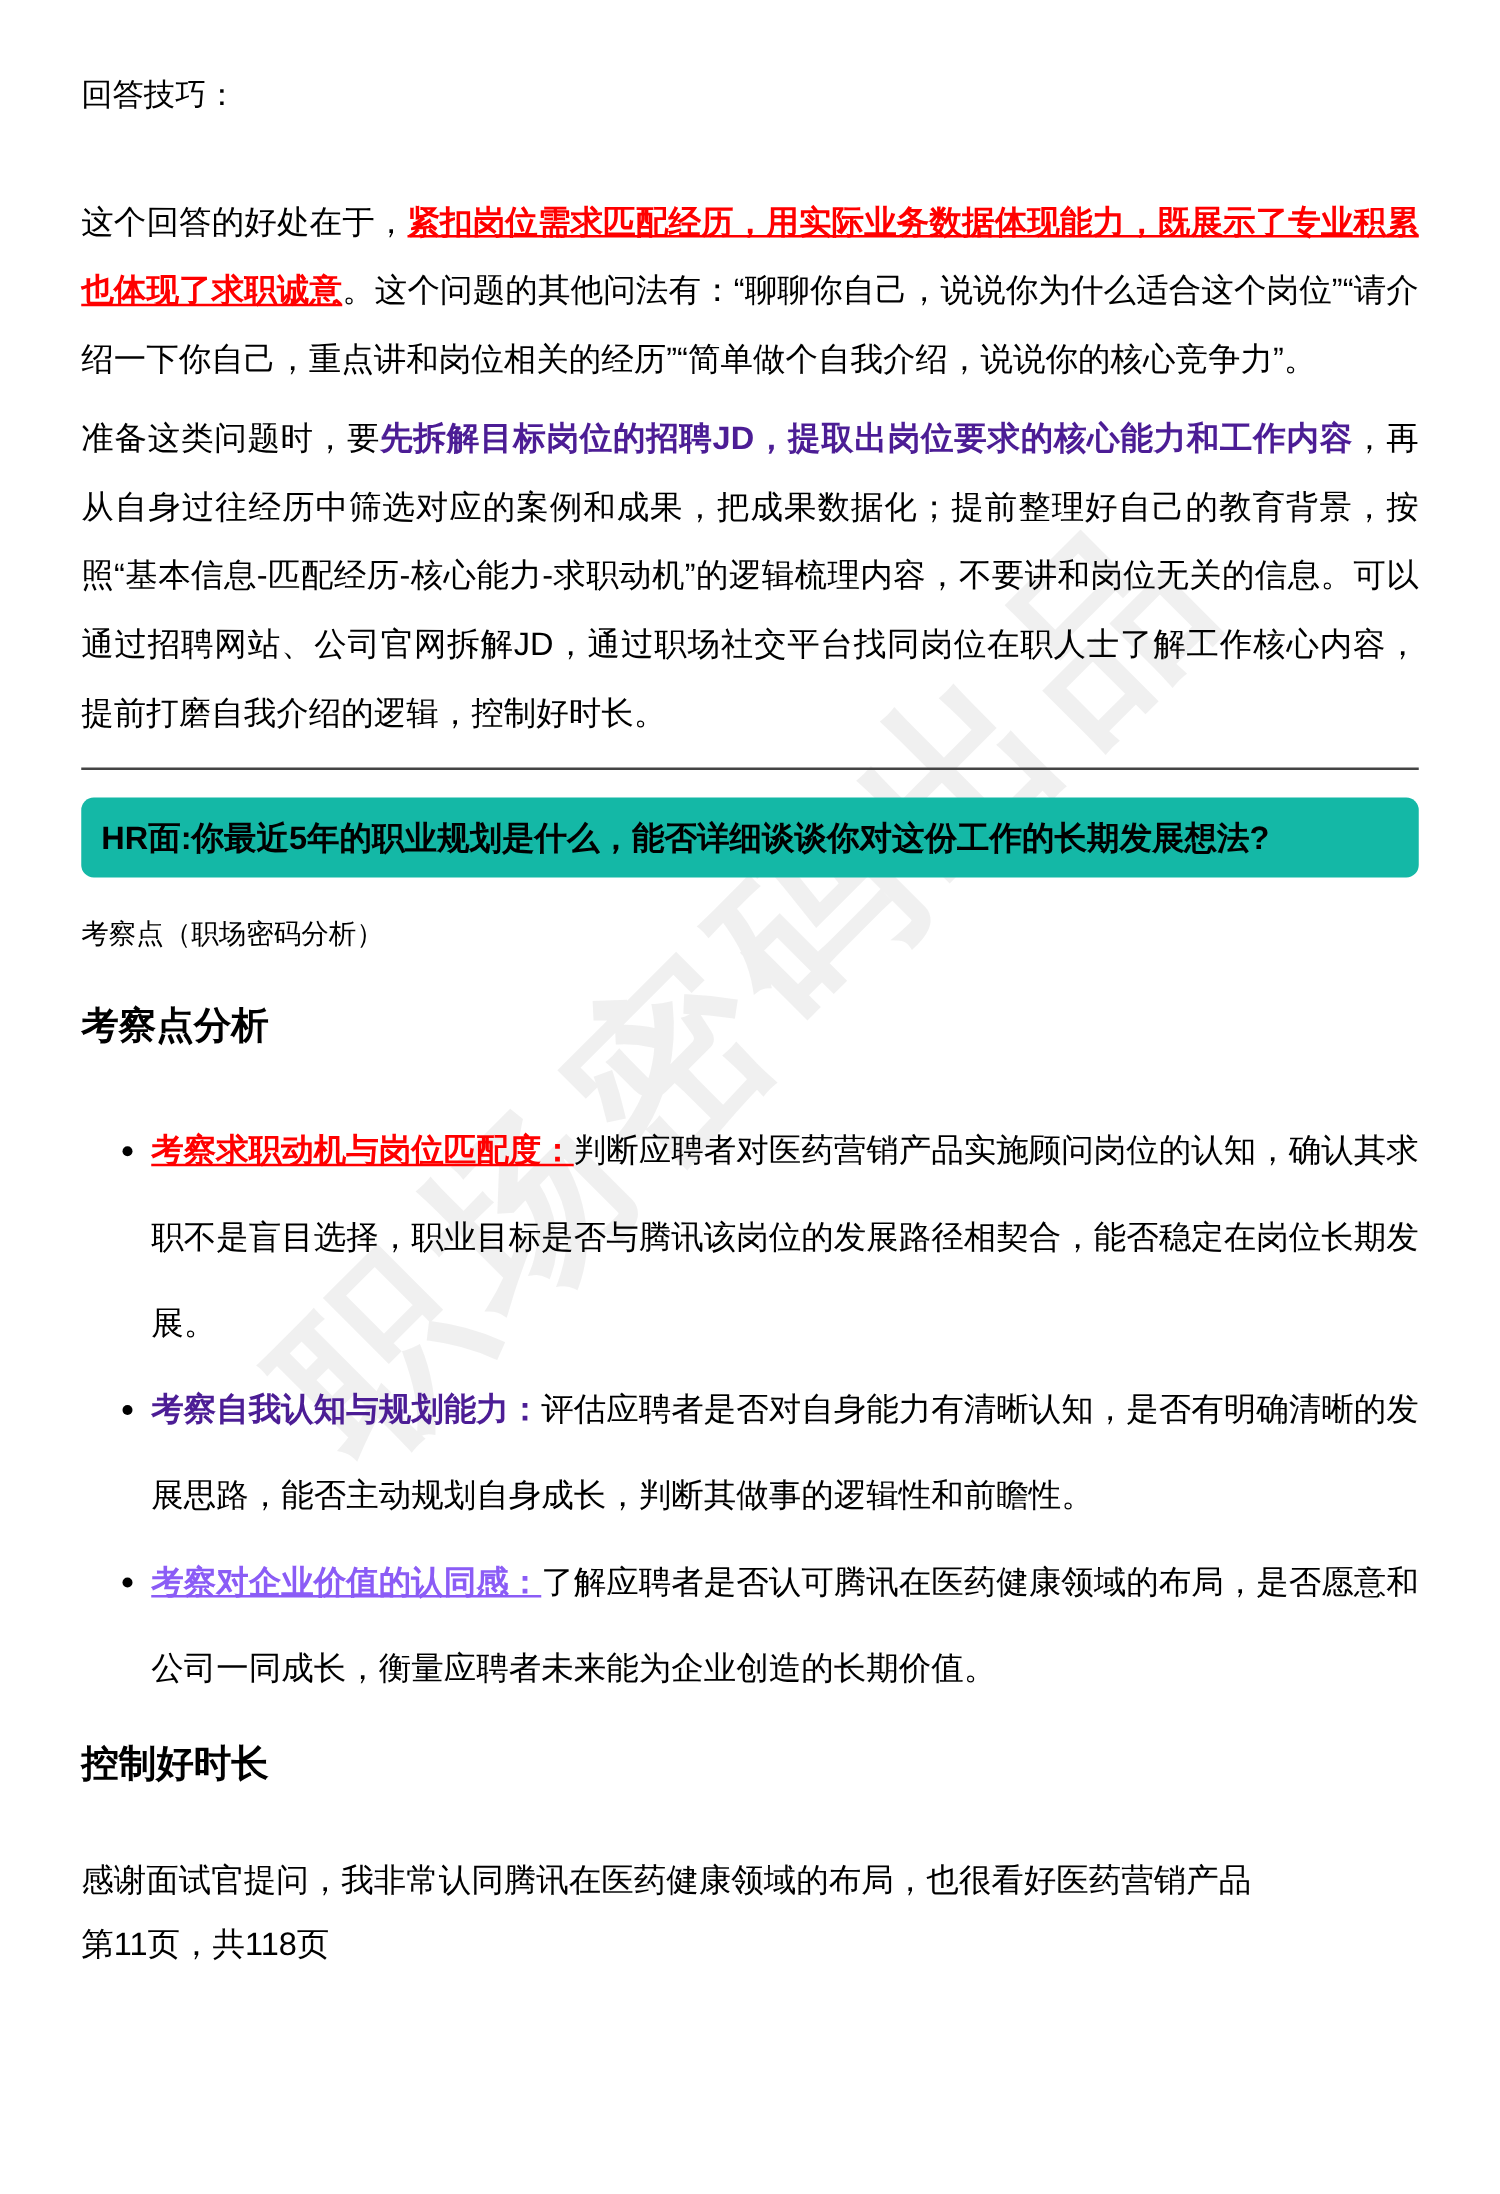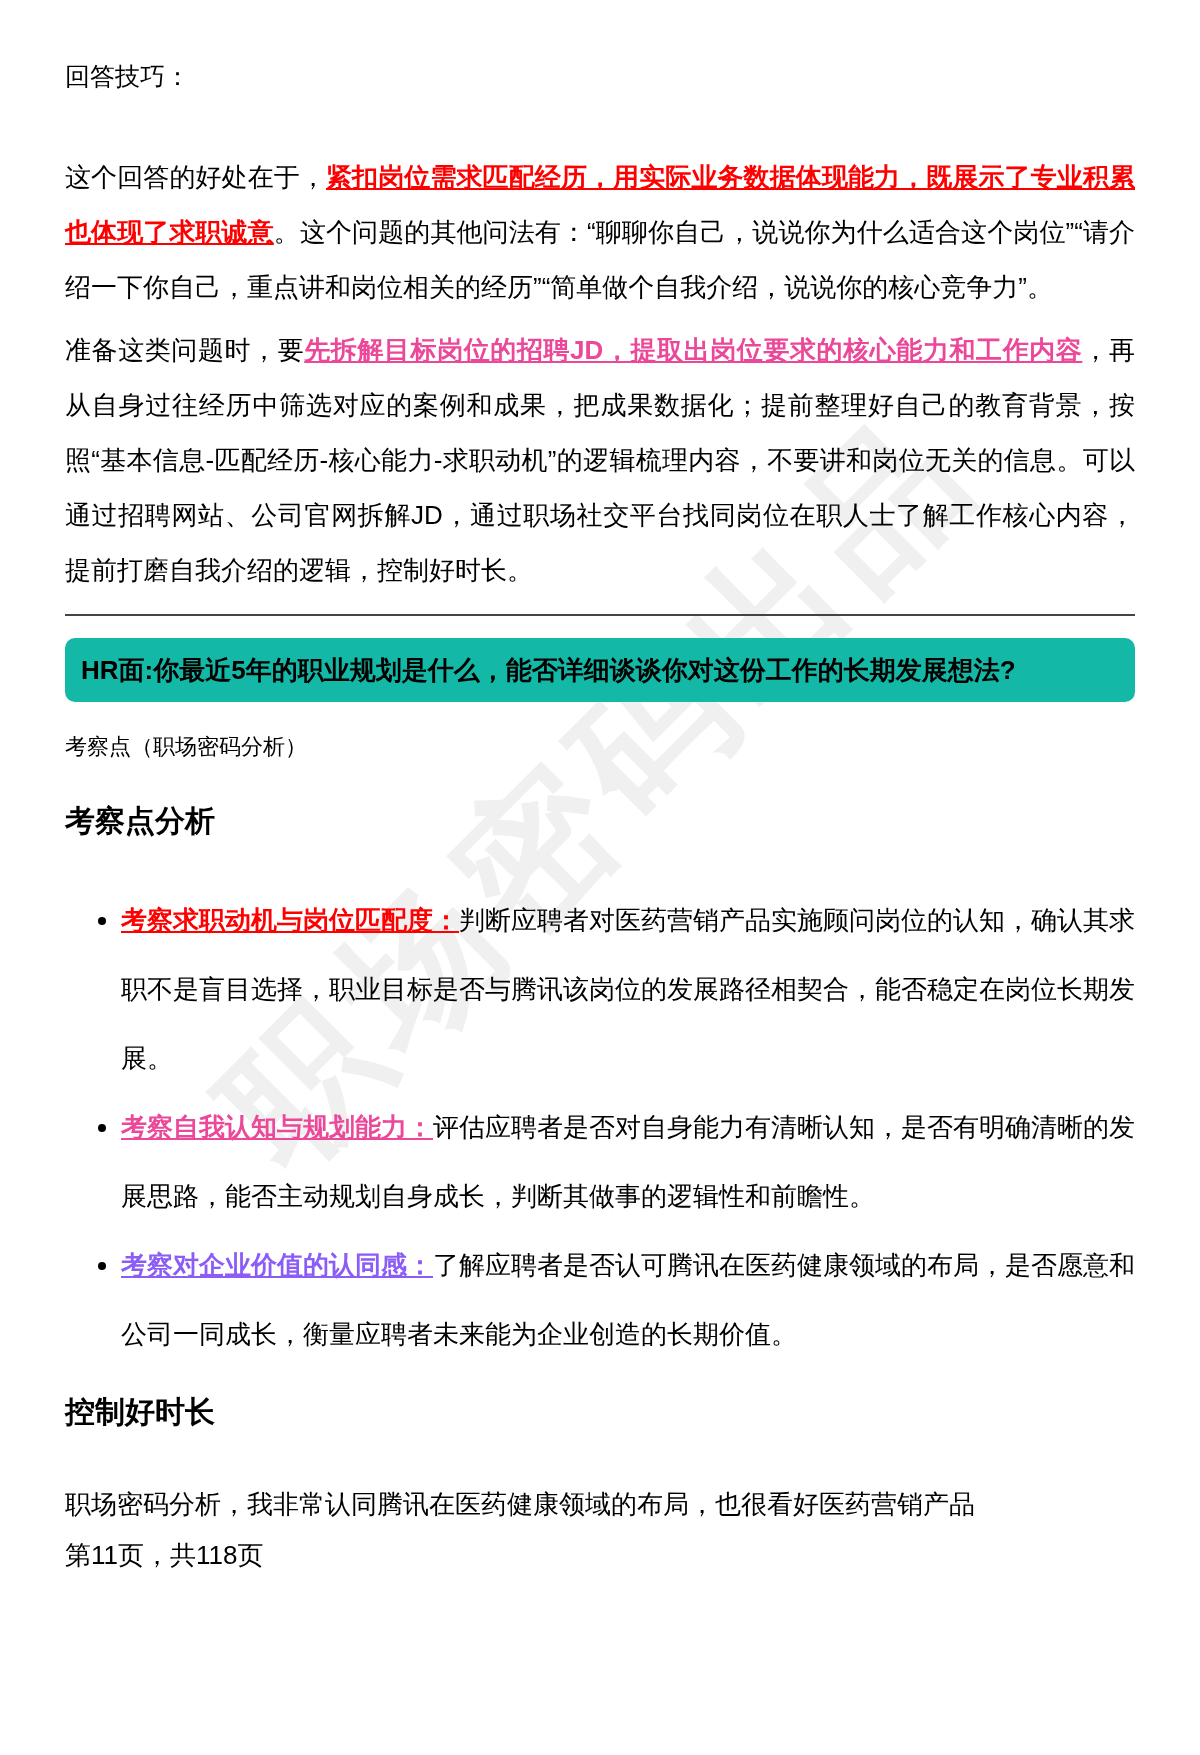--- a/index.html
+++ b/index.html
@@ -34,21 +34,21 @@
 
   .para {
     font-size: 26px;
     line-height: 55px;
     text-align: justify;
   }
   .para.benefit { margin-top: 56px; }
   .para.prepare { margin-top: 8px; }
 
   .link-red   { color: #ff0000; font-weight: bold; text-decoration: underline; }
-  .link-blue  { color: #ec4899; font-weight: bold; text-decoration: underline; }
+  .link-blue  { color: #4c1d95; font-weight: bold; }
   .link-green { color: #8b5cf6; font-weight: bold; text-decoration: underline; }
 
   .divider {
     border: none;
     border-top: 2px solid #444444;
     margin-top: 16px;
   }
 
   .question-box {
     margin-top: 22px;
@@ -121,18 +121,18 @@
     <h2 class="section-heading">考察点分析</h2>
 
     <ul class="points-list">
       <li><span class="link-red">考察求职动机与岗位匹配度：</span><span>判断应聘者对医药营销产品实施顾问岗位的认知，确认其求职不是盲目选择，职业目标是否与腾讯该岗位的发展路径相契合，能否稳定在岗位长期发展。</span></li>
       <li><span class="link-blue">考察自我认知与规划能力：</span><span>评估应聘者是否对自身能力有清晰认知，是否有明确清晰的发展思路，能否主动规划自身成长，判断其做事的逻辑性和前瞻性。</span></li>
       <li><span class="link-green">考察对企业价值的认同感：</span><span>了解应聘者是否认可腾讯在医药健康领域的布局，是否愿意和公司一同成长，衡量应聘者未来能为企业创造的长期价值。</span></li>
     </ul>
 
     <h2 class="section-heading heading-reference">控制好时长</h2>
 
-    <p class="para reference">职场密码分析，我非常认同腾讯在医药健康领域的布局，也很看好医药营销产品</p>
+    <p class="para reference">感谢面试官提问，我非常认同腾讯在医药健康领域的布局，也很看好医药营销产品</p>
 
     <div class="footer">第11页，共118页</div>
 
   </div>
 </div>
 
 </body></html>

